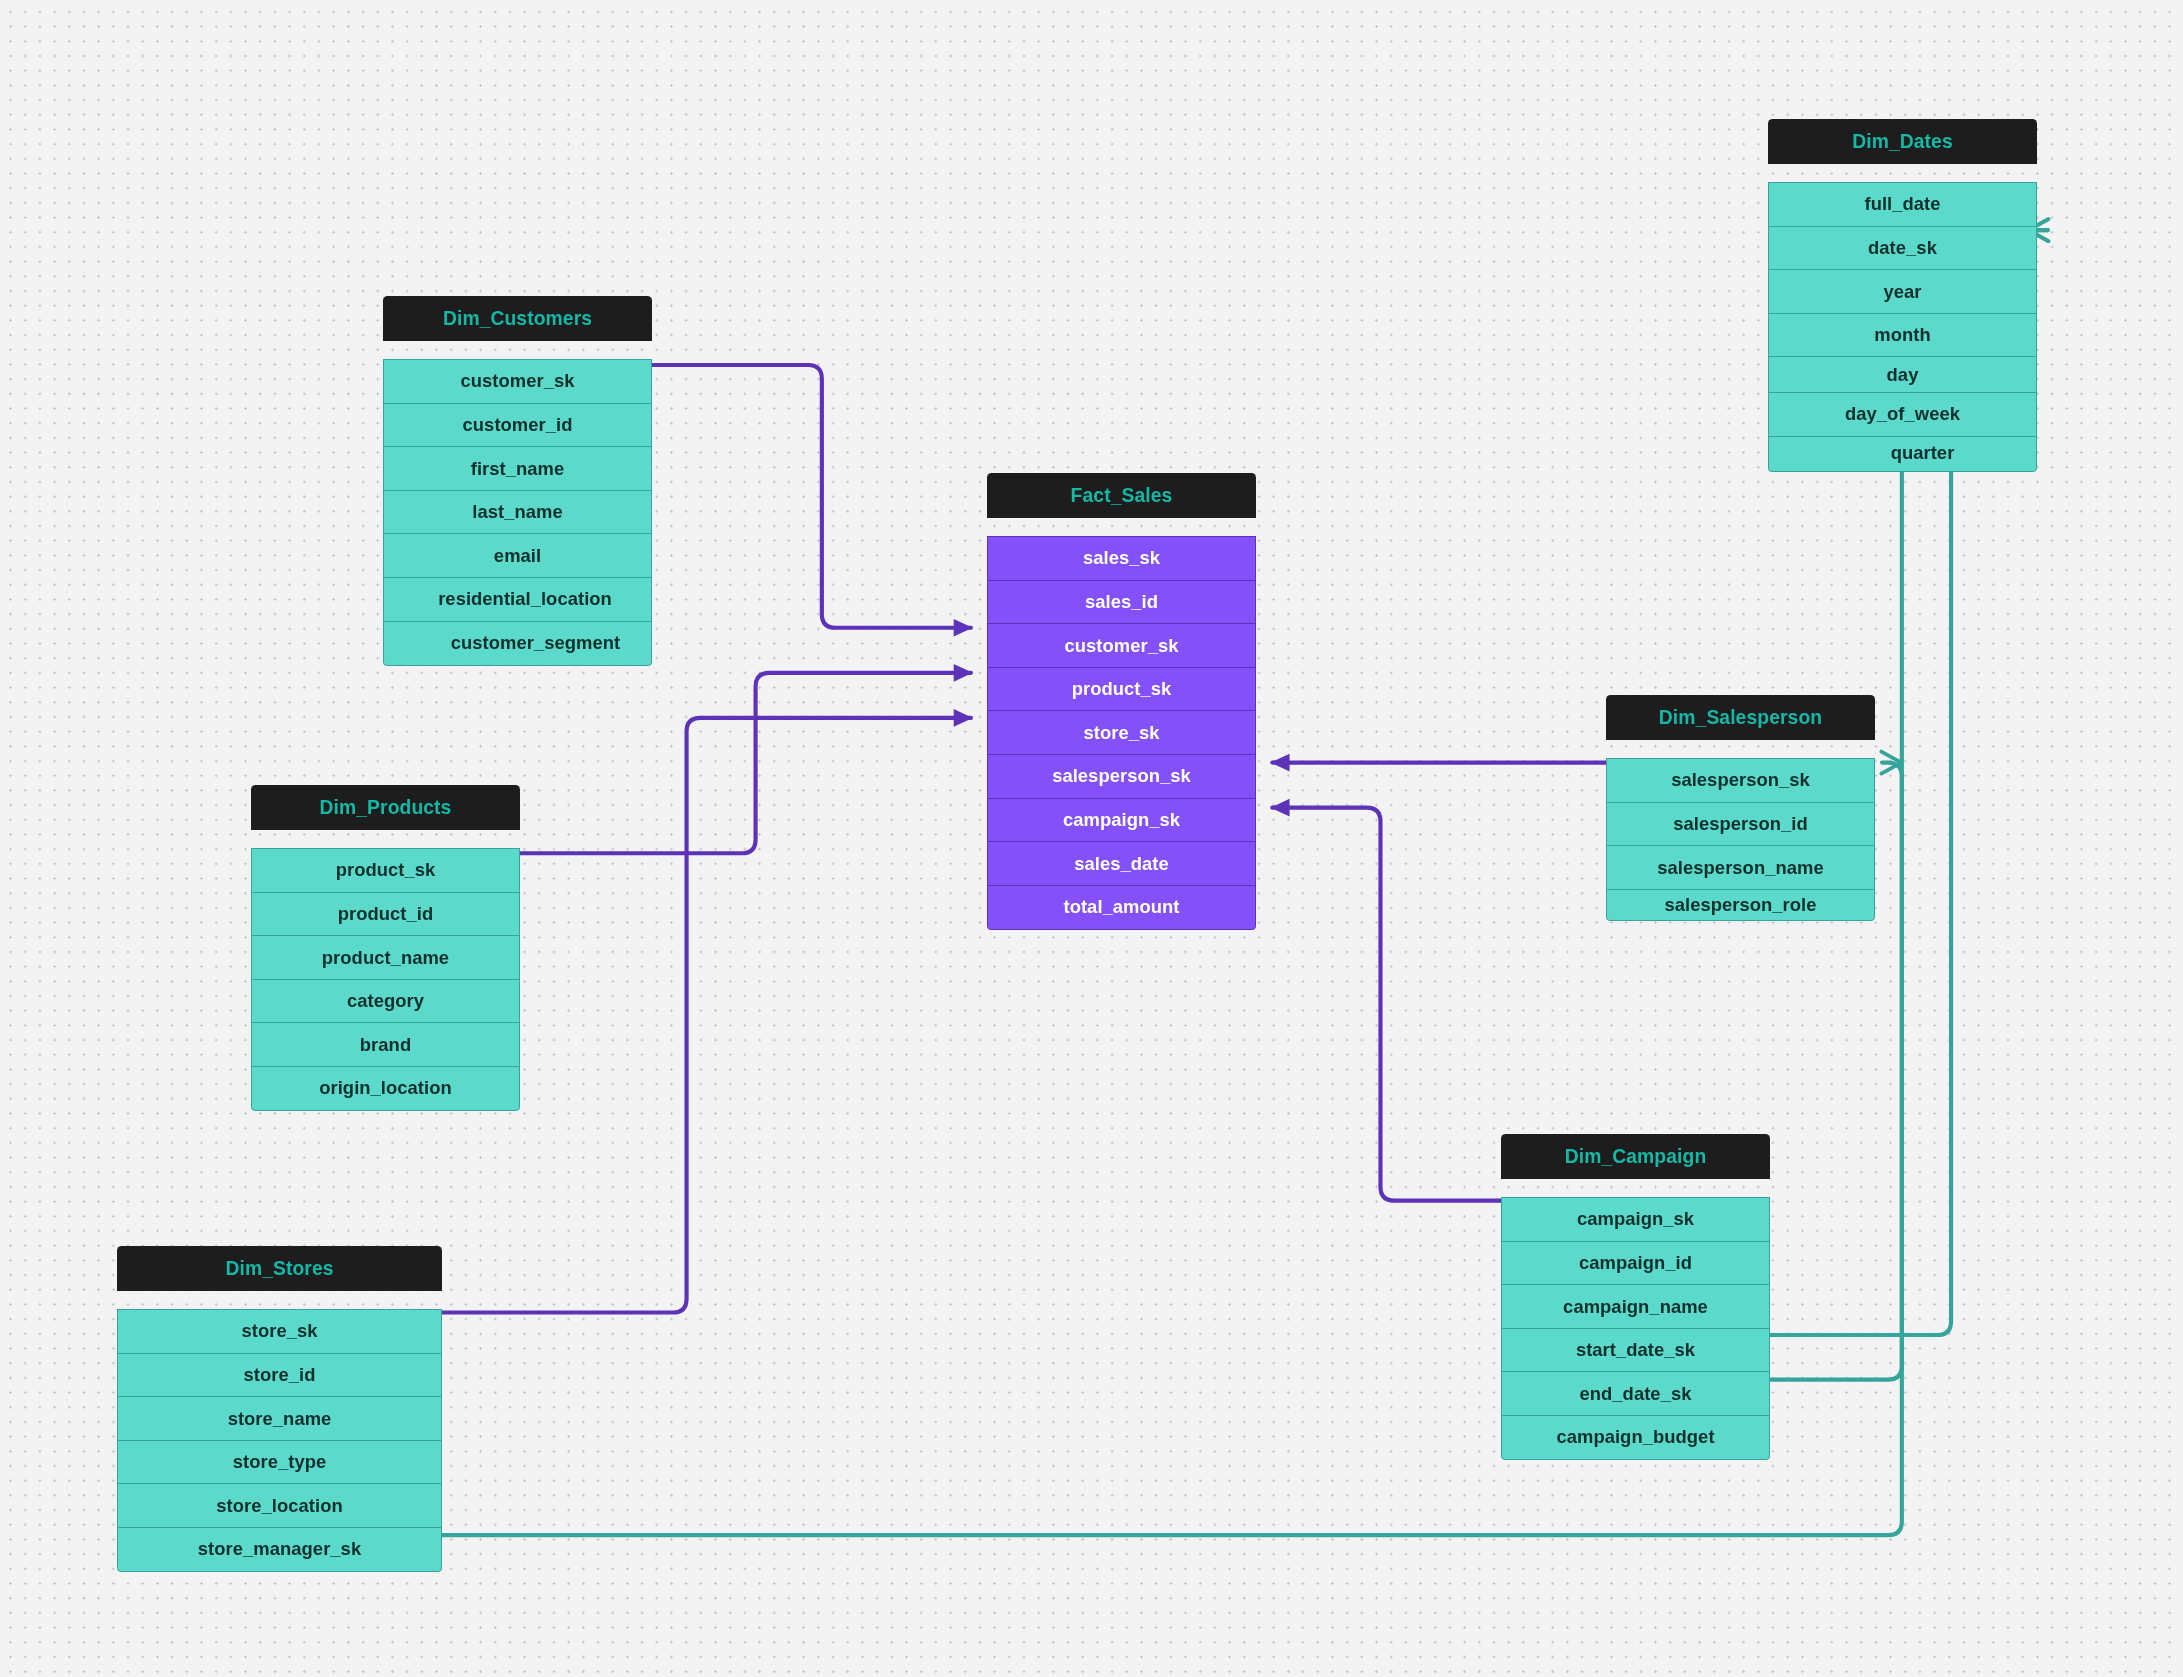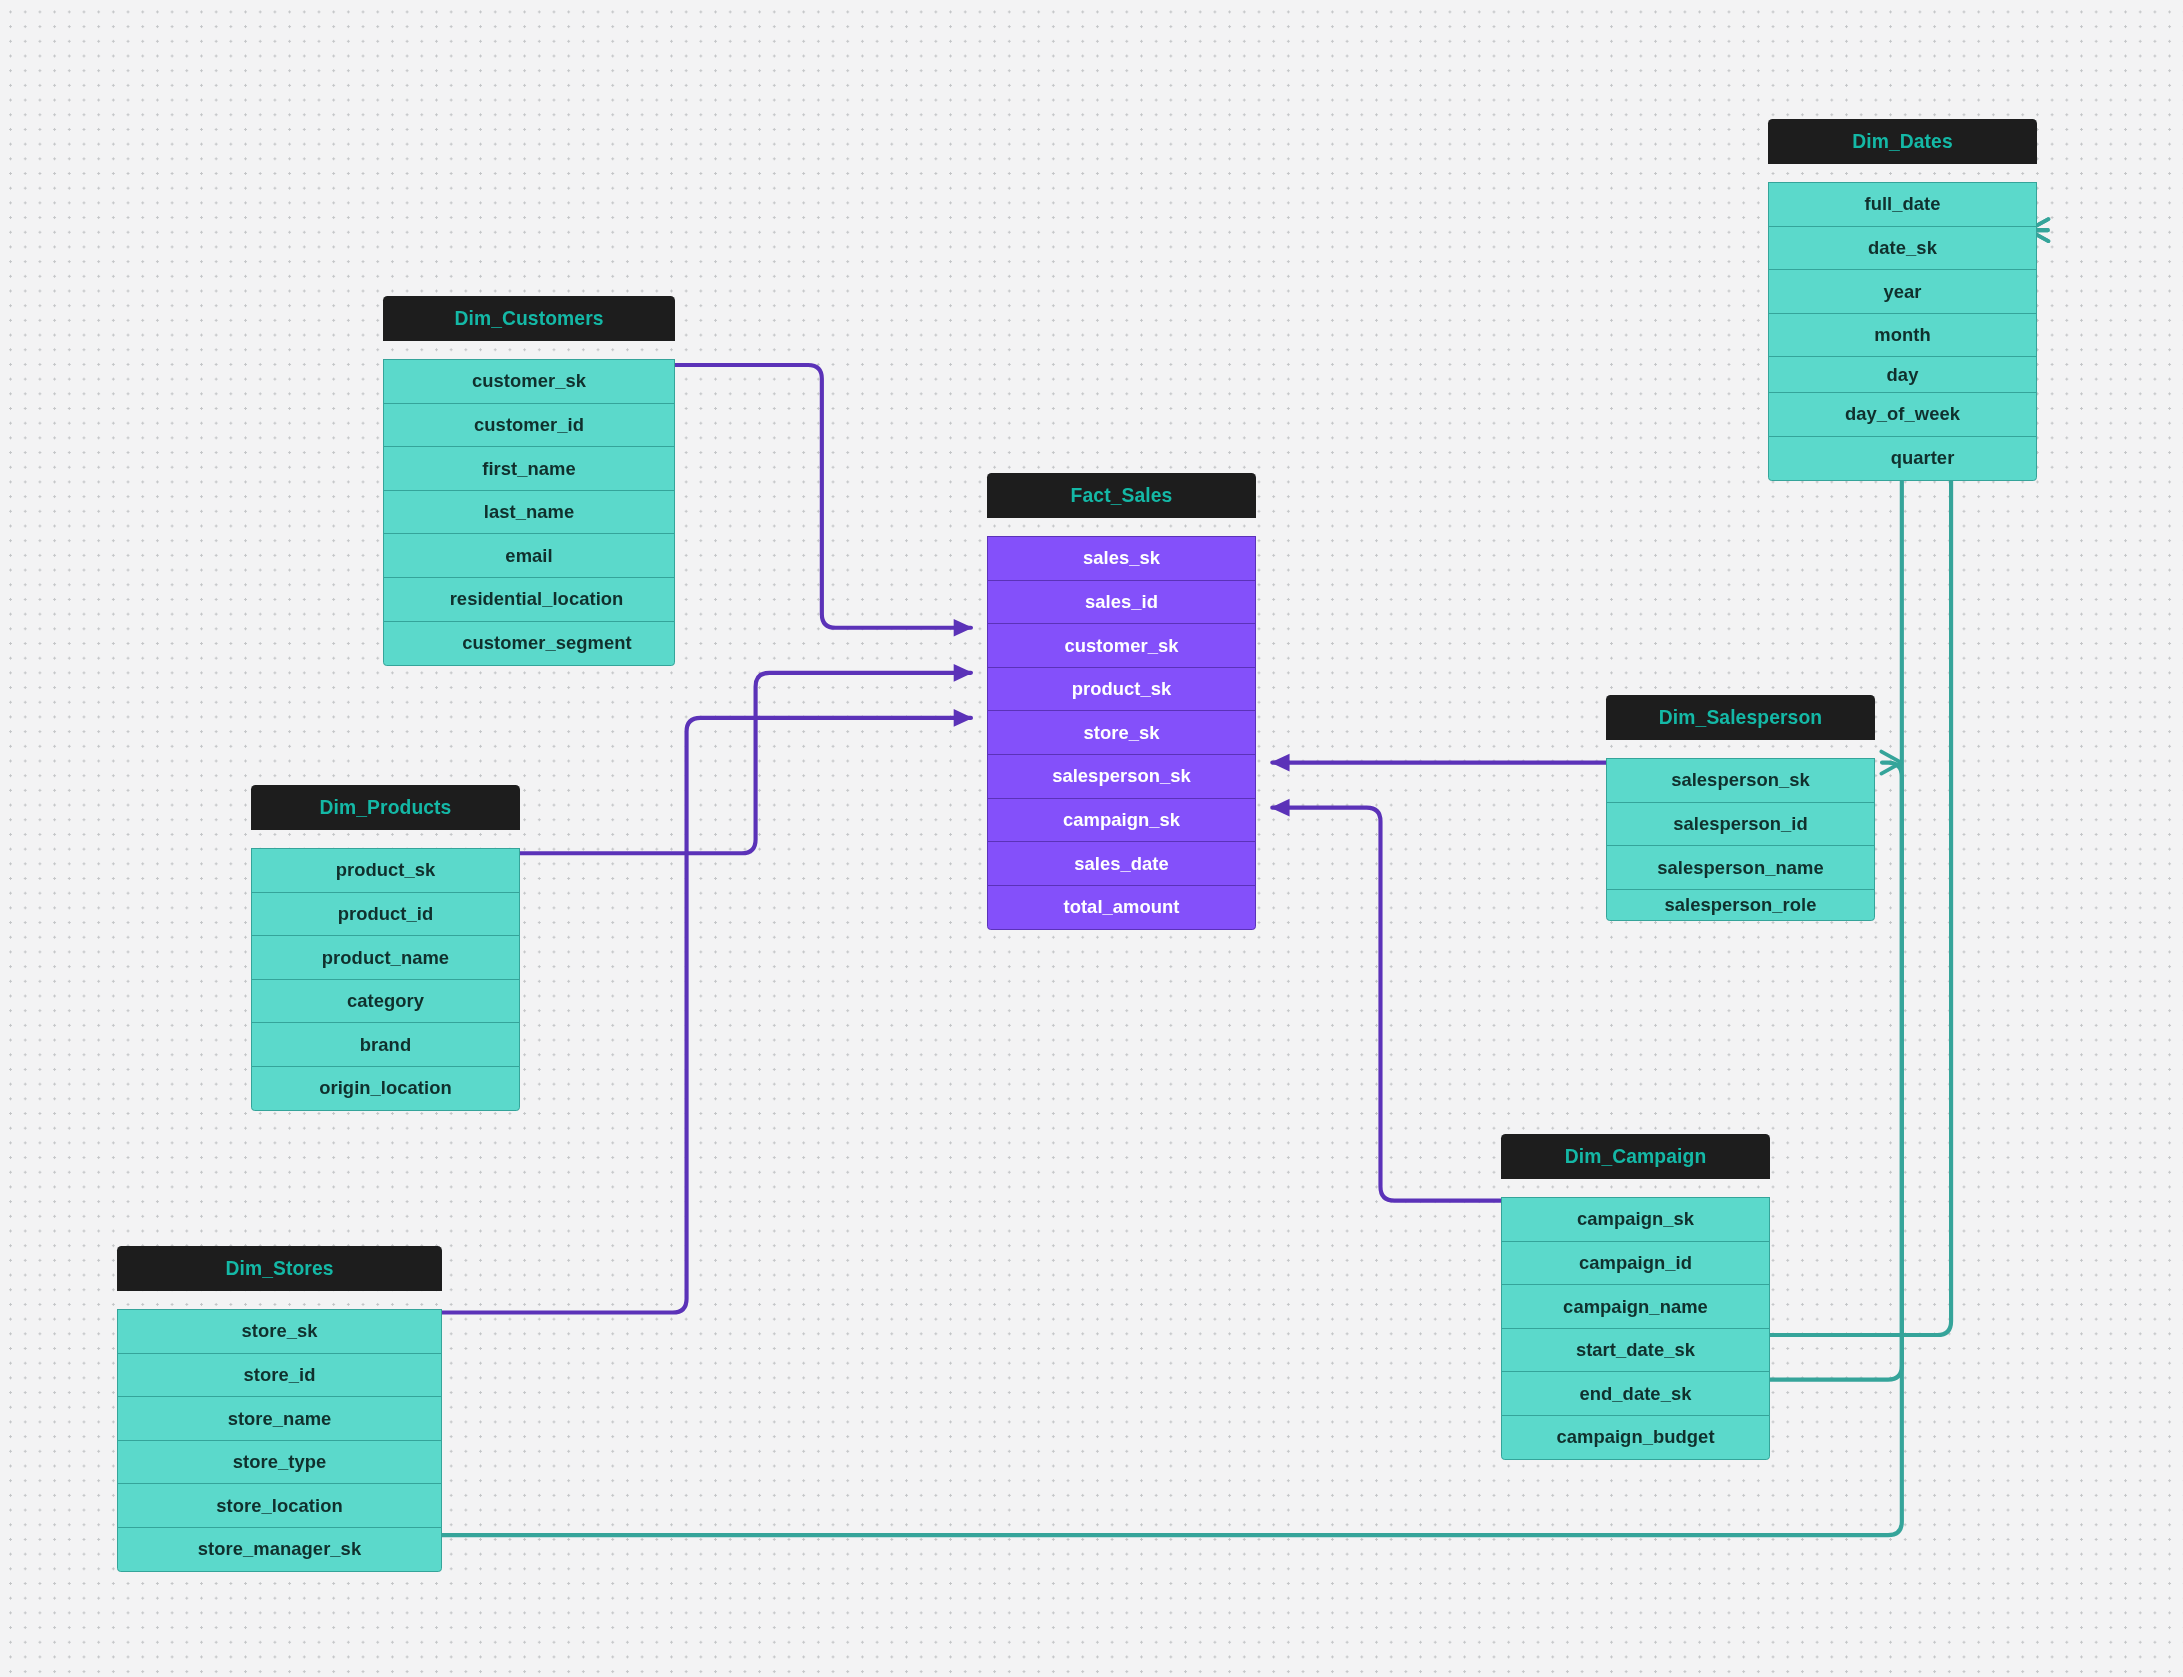--- a/index.html
+++ b/index.html
@@ -100,24 +100,24 @@
     </svg>
 <div class="entity theme-teal" style="left: 1768px; top: 119px; width: 269px;">
       <div class="entity-header" style="height: 45px;">Dim_Dates</div>
       <div class="entity-rows">
         <div class="field-row" style="height: 45px;">full_date</div>
         <div class="field-row" style="height: 45px;">date_sk</div>
         <div class="field-row" style="height: 45px;">year</div>
         <div class="field-row" style="height: 45px;">month</div>
         <div class="field-row" style="height: 37px;">day</div>
         <div class="field-row" style="height: 45px;">day_of_week</div>
-        <div class="field-row" style="height: 45px; padding-left: 40px;">quarter</div>
+        <div class="field-row" style="height: 36px; padding-left: 40px;">quarter</div>
       </div>
     </div>
-    <div class="entity theme-teal" style="left: 383px; top: 296px; width: 292px;">
+    <div class="entity theme-teal" style="left: 383px; top: 296px; width: 269px;">
       <div class="entity-header" style="height: 45px;">Dim_Customers</div>
       <div class="entity-rows">
         <div class="field-row" style="height: 45px;">customer_sk</div>
         <div class="field-row" style="height: 45px;">customer_id</div>
         <div class="field-row" style="height: 45px;">first_name</div>
         <div class="field-row" style="height: 45px;">last_name</div>
         <div class="field-row" style="height: 45px;">email</div>
         <div class="field-row" style="height: 45px; padding-left: 15px;">residential_location</div>
         <div class="field-row" style="height: 45px; padding-left: 36px;">customer_segment</div>
       </div>

